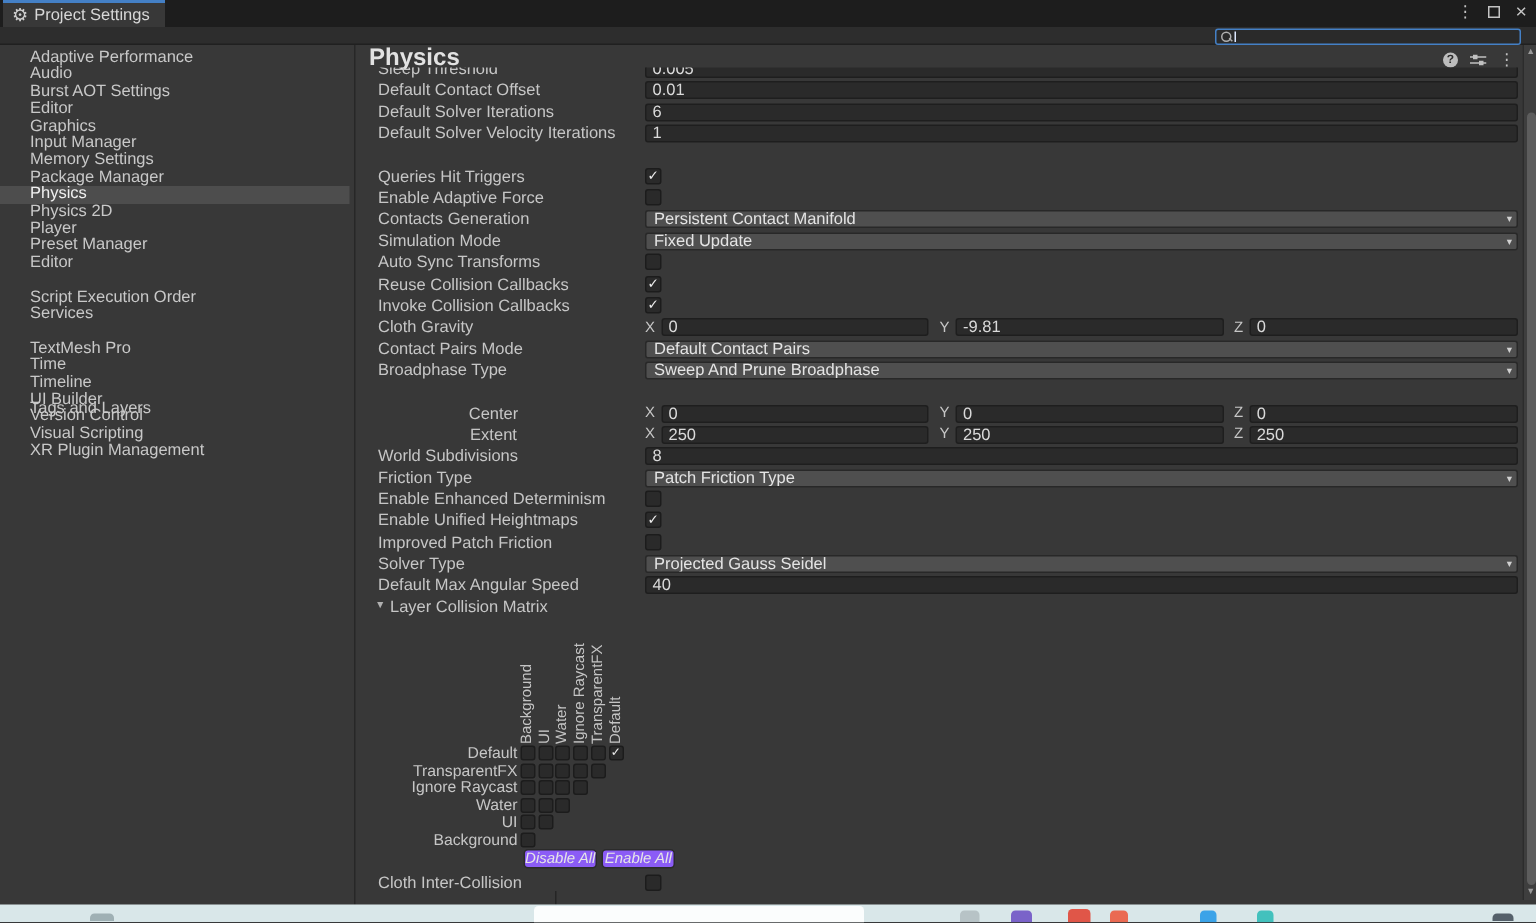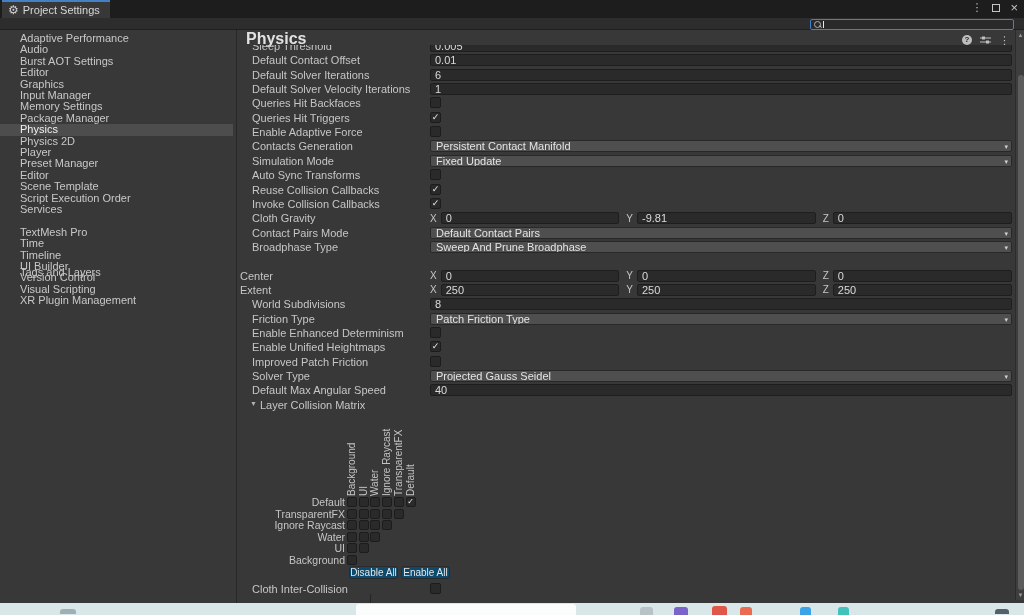--- a/index.html
+++ b/index.html
@@ -42,21 +42,21 @@
   .panel{position:absolute;left:240px;top:30px;width:776px;height:573px;}
   .panel-title{position:absolute;left:6px;top:0;font-size:16px;font-weight:bold;color:#e2e2e2;}
   .panel-icons{position:absolute;right:6px;top:5px;display:flex;gap:8px;align-items:center;}
   .help-ic{width:10px;height:10px;border-radius:50%;background:#bdbdbd;color:#2a2a2a;font-size:8px;
     font-weight:bold;text-align:center;line-height:10px;}
   .kebab{color:#c0c0c0;font-size:11px;line-height:10px;}
 
   .rows{position:absolute;left:0;top:15px;width:776px;height:368px;overflow:hidden;}
   .prow{position:absolute;left:0;width:776px;height:14px;}
   .plabel{position:absolute;left:12px;top:1px;color:#c6c6c6;white-space:nowrap;}
-  .plabel.sub{left:0;width:178px;text-align:left;}
+  .plabel.sub{left:0;width:178px;text-align:center;}
   .plabel.foldlab{left:20px;}
   .fold-arrow{position:absolute;left:10px;top:2px;font-size:7px;color:#b0b0b0;}
   .pctl{position:absolute;left:190px;top:1px;width:582px;height:12px;}
   .tfield{height:12px;background:var(--field);border:1px solid #1e1e1e;border-radius:2px;
     line-height:10px;padding:0 4px;color:#dadada;overflow:hidden;white-space:nowrap;}
   .drop{position:relative;height:12px;background:var(--drop);border:1px solid #282828;border-radius:2px;
     line-height:10px;padding:0 14px 0 5px;color:#e4e4e4;white-space:nowrap;overflow:hidden;}
   .darr{position:absolute;right:3px;top:1px;font-size:7px;color:#d0d0d0;}
   .cbox{width:11px;height:11px;background:var(--field);border:1px solid #1c1c1c;border-radius:2px;
     font-size:9px;line-height:9px;text-align:center;color:#ededed;}
@@ -64,22 +64,22 @@
   .vgroup{flex:1;display:flex;align-items:center;gap:4px;}
   .vaxis{font-size:10px;color:#c6c6c6;}
   .vf{flex:1;}
 
   
   .vlabel{position:absolute;top:380px;height:86px;width:12px;writing-mode:vertical-rl;
     transform:rotate(180deg);font-size:10px;color:#c4c4c4;white-space:nowrap;}
   .mrow-label{position:absolute;left:0;width:105px;text-align:right;font-size:10.5px;
     height:11px;line-height:11px;color:#c6c6c6;white-space:nowrap;}
   .mbox{position:absolute;width:10px;height:10px;font-size:8px;line-height:8px;}
-  .mbtn{position:absolute;height:13px;width:49px;background:#0c4a6e;border:1px solid #2b2b2b;
-    border-radius:3px;color:#e6e6e6;font-size:10px;line-height:11px;text-align:center;cursor:default;}
+  .mbtn{position:absolute;height:13px;width:49px;background:#8b5cf6;border:1px solid #2b2b2b;
+    border-radius:3px;color:#e6e6e6;font-size:10px;line-height:11px;text-align:center;cursor:default;font-style:italic;}
 
   
   .vscroll{position:absolute;left:1015px;top:30px;width:9px;height:570px;background:#3e3e3e;border-left:1px solid #2c2c2c;}
   .sarrow{position:absolute;left:0;width:9px;text-align:center;font-size:6px;color:#9a9a9a;}
   .sthumb{position:absolute;left:1.5px;top:45px;width:6px;height:515px;background:#5d5d5d;border-radius:3px;}
 
   
   .statusdiv{position:absolute;left:370px;top:594px;width:1px;height:9px;background:#252525;}
   .deskstrip{position:absolute;left:0;top:603px;width:1024px;height:12px;background:var(--strip);}
   .dock{position:absolute;border-radius:3px 3px 0 0;}
@@ -114,21 +114,20 @@
       <div class="side-item" style="top: 37.2px;">Editor</div>
       <div class="side-item" style="top: 48.6px;">Graphics</div>
       <div class="side-item" style="top: 60px;">Input Manager</div>
       <div class="side-item" style="top: 71.4px;">Memory Settings</div>
       <div class="side-item" style="top: 82.8px;">Package Manager</div>
       <div class="side-item sel" style="top: 94.2px;">Physics</div>
       <div class="side-item" style="top: 105.6px;">Physics 2D</div>
       <div class="side-item" style="top: 128.4px;">Preset Manager</div>
       <div class="side-item" style="top: 117px;">Player</div>
       <div class="side-item" style="top: 139.8px;">Editor</div>
-      <div class="side-item" style="top: 151.2px;">Scene Template</div>
       <div class="side-item" style="top: 162.6px;">Script Execution Order</div>
       <div class="side-item" style="top: 174px;">Services</div>
       <div class="side-item" style="top: 197px; margin-top: 40px;">Tags and Layers</div>
       <div class="side-item" style="top: 208.2px;">Time</div>
       <div class="side-item" style="top: 196.8px;">TextMesh Pro</div>
       <div class="side-item" style="top: 219.6px;">Timeline</div>
       <div class="side-item" style="top: 231px;">UI Builder</div>
       <div class="side-item" style="top: 242.4px;">Version Control</div>
       <div class="side-item" style="top: 253.8px;">Visual Scripting</div>
       <div class="side-item" style="top: 265.2px;">XR Plugin Management</div>
@@ -163,26 +162,20 @@
         <div class="prow" style="top: 22.7px;">
           <span class="plabel">Default Solver Iterations</span>
           <div class="pctl">
             <div class="tfield">6</div>
           </div>
         </div>
         <div class="prow" style="top: 37.05px;">
           <span class="plabel">Default Solver Velocity Iterations</span>
           <div class="pctl">
             <div class="tfield">1</div>
-          </div>
-        </div>
-        <div class="prow" style="top: 51.4px;">
-          <span class="plabel">Queries Hit Backfaces</span>
-          <div class="pctl">
-            <div class="cbox"></div>
           </div>
         </div>
         <div class="prow" style="top: 65.75px;">
           <span class="plabel">Queries Hit Triggers</span>
           <div class="pctl">
             <div class="cbox on">✓</div>
           </div>
         </div>
         <div class="prow" style="top: 80.1px;">
           <span class="plabel">Enable Adaptive Force</span>

